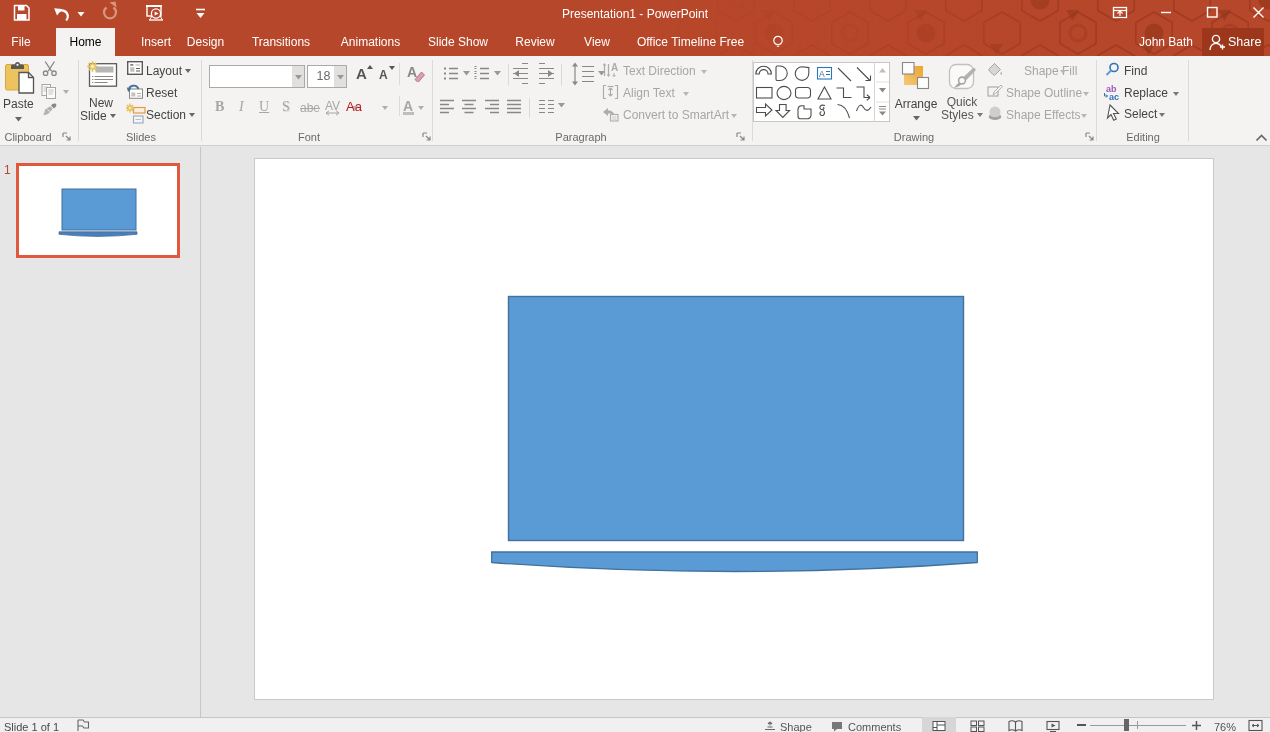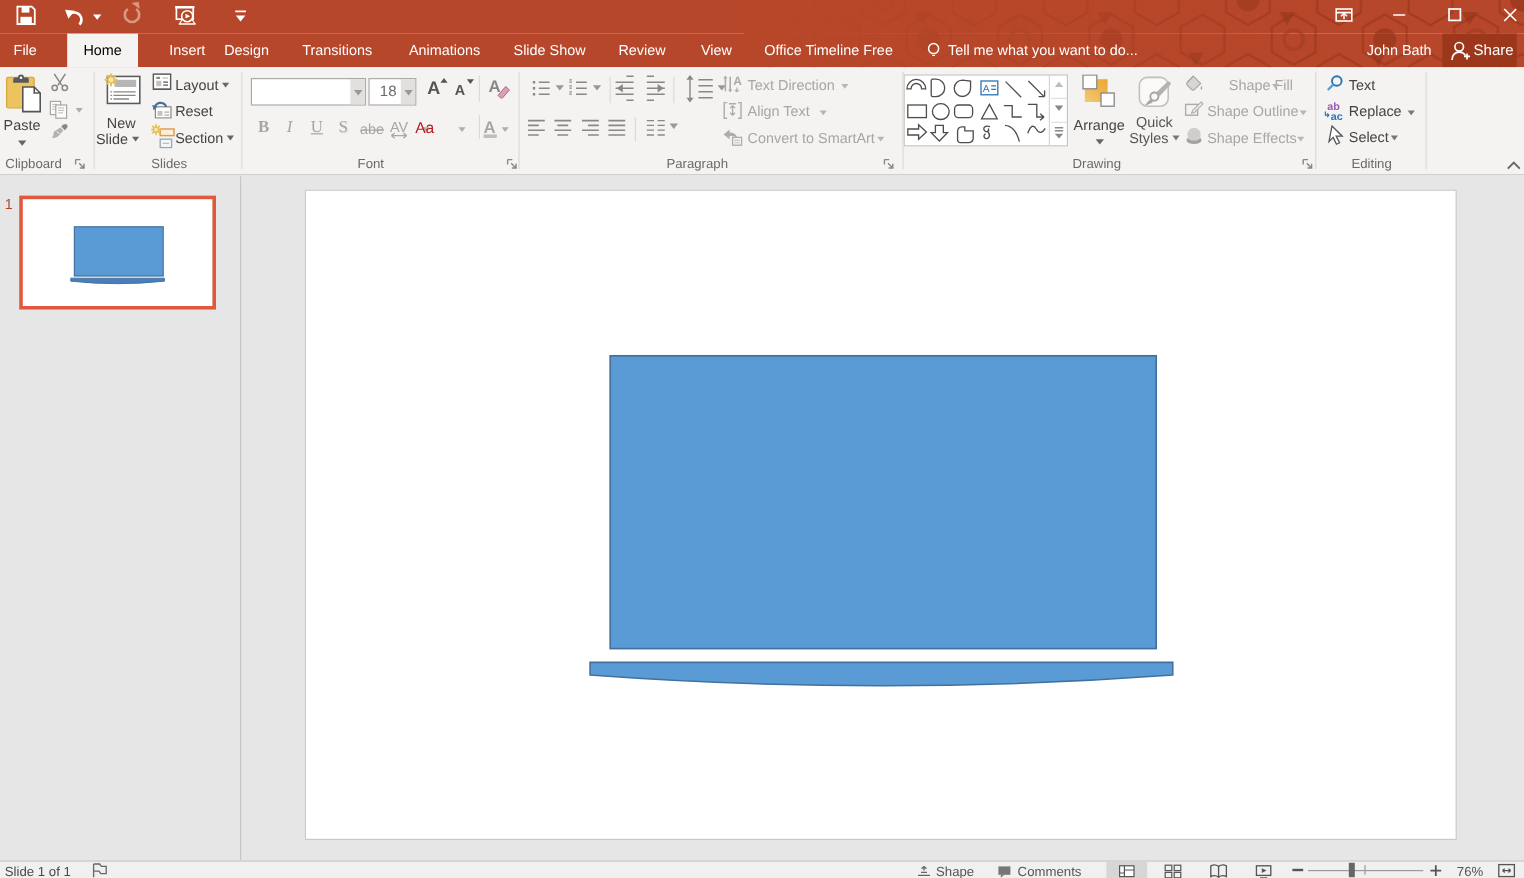--- a/index.html
+++ b/index.html
@@ -99,20 +99,21 @@
     <g fill="#8f3319" opacity="0.55">
       <path d="M370 44 l13 0 l-6.5 11 z"></path>
         <path d="M522 44 l13 0 l-6.5 11 z"></path>
       <path d="M294 10 l13 0 l-6.5 11 z"></path>
         <path d="M598 10 l13 0 l-6.5 11 z"></path>
       <path d="M446 10 l13 0 l-6.5 11 z"></path>
         <path d="M142 10 l13 0 l-6.5 11 z"></path>
     </g>
     <rect x="0" y="0" width="650" height="56" fill="url(#fade)"></rect>
   </svg>
+  <div id="title-text">Presentation1 - PowerPoint</div>
   <svg class="abs" id="qat" style="left:0;top:0;" width="230" height="28" viewBox="0 0 230 28">
 
     <path d="M14.5 5.5 h12 l2.5 2.5 v12 h-14.5 z" fill="none" stroke="#fff" stroke-width="1.5"></path>
     <rect x="18" y="5.5" width="6.5" height="5" fill="#fff"></rect>
     <rect x="17" y="14" width="9.5" height="6" fill="#fff"></rect>
 
     <path d="M57 12.5 a6.2 6.2 0 0 1 10.8 3 c0.3 2 -0.3 3.6 -1.6 5" fill="none" stroke="#fff" stroke-width="2.2"></path>
     <path d="M54.2 8.2 l8 0.8 l-5.2 6.6 z" fill="#fff"></path>
     <path d="M77.5 12 h7 l-3.5 4.5 z" fill="#fff"></path>
 
@@ -150,21 +151,20 @@
   <div class="tab" style="left:241px;width:80px;">Transitions</div>
   <div class="tab" style="left:330px;width:81px;">Animations</div>
   <div class="tab" style="left:418px;width:80px;">Slide Show</div>
   <div class="tab" style="left:505px;width:60px;">Review</div>
   <div class="tab" style="left:567px;width:60px;">View</div>
   <div class="tab" style="left:635px;width:111px;">Office Timeline Free</div>
   <svg class="abs" style="left:770px;top:34px;" width="16" height="17" viewBox="0 0 16 17">
     <circle cx="8" cy="6.5" r="4.2" fill="none" stroke="#fff" stroke-width="1.2"></circle>
     <path d="M6.5 10.5 h3 M6.8 12.2 h2.4" stroke="#fff" stroke-width="1.1" fill="none"></path>
   </svg>
-  <div class="tab" style="left:790px;width:170px;text-align:left;">Tell me what you want to do...</div>
   <div class="tab" style="left:1130px;width:72px;">John Bath</div>
   <div id="share-btn" style="left:1202px;width:62px;padding-left:26px;">Share</div>
   <svg class="abs" style="left:1207px;top:33px;" width="20" height="18" viewBox="0 0 20 18">
     <circle cx="9" cy="6" r="3.6" fill="none" stroke="#fff" stroke-width="1.4"></circle>
     <path d="M3 17 c0-4.2 2.7-6.6 6-6.6 c2.3 0 4.2 1.1 5.2 3" fill="none" stroke="#fff" stroke-width="1.4"></path>
     <path d="M15.5 11.5 v5 M13 14 h5" stroke="#fff" stroke-width="1.4"></path>
   </svg>
 
   <div id="ribbon"></div>
 
@@ -460,21 +460,21 @@
   <svg class="abs" style="left:1085px;top:132px;" width="10" height="10" viewBox="0 0 10 10">
     <path d="M1 1 v4 M1 1 h4" stroke="#8a8886" stroke-width="1.2" fill="none"></path>
     <path d="M4 4 l4 4 M8 4.5 v3.5 h-3.5" stroke="#8a8886" stroke-width="1.2" fill="none"></path>
   </svg>
   <div class="gsep" style="left:1096px;"></div>
 
   <svg class="abs" style="left:1105px;top:62px;" width="15" height="15" viewBox="0 0 15 15">
     <circle cx="9" cy="5.5" r="4" fill="none" stroke="#2e75b6" stroke-width="1.6"></circle>
     <path d="M6 8.5 l-4.5 4.5" stroke="#5b9bd5" stroke-width="2"></path>
   </svg>
-  <div class="rtext" style="left:1124px;top:64px;">Text</div>
+  <div class="rtext" style="left:1124px;top:64px;">Find</div>
   <svg class="abs" style="left:1103px;top:84px;" width="19" height="17" viewBox="0 0 19 17">
     <text x="3" y="8" font-size="9" font-weight="bold" fill="#9b59b6">ab</text>
     <text x="6" y="16" font-size="9" font-weight="bold" fill="#2e75b6">ac</text>
     <path d="M1.5 9 v3 h3 M4.5 12 l-1.5 -1.5 M4.5 12 l-1.5 1.5" stroke="#2e75b6" stroke-width="1" fill="none"></path>
   </svg>
   <div class="rtext" style="left:1124px;top:86px;">Replace</div>
   <svg class="abs" style="left:1172px;top:91px;" width="8" height="6">
       <path d="M1 1 h6 l-3 4 z" fill="#777"></path>
     </svg>
   <svg class="abs" style="left:1106px;top:104px;" width="15" height="17" viewBox="0 0 15 17">

